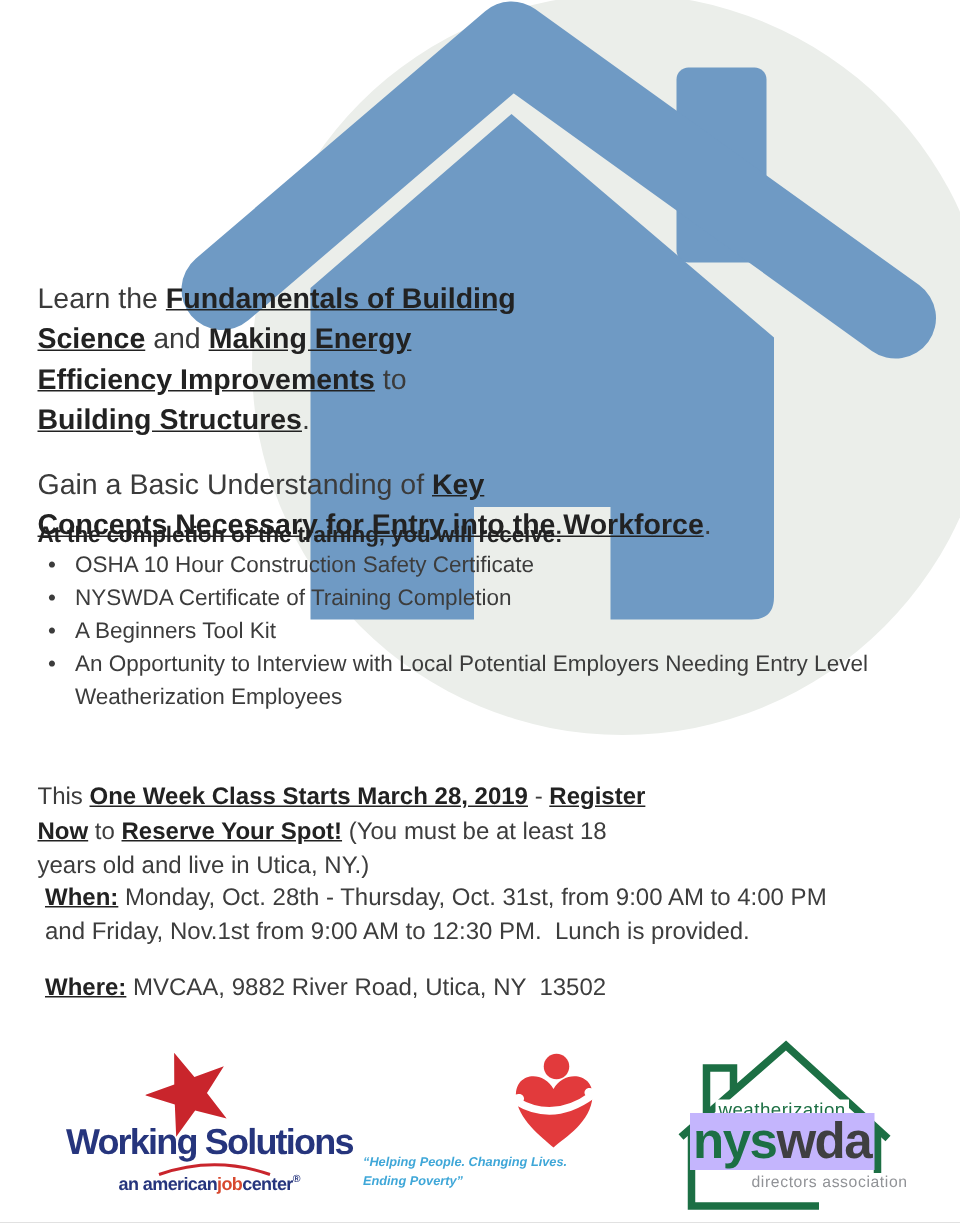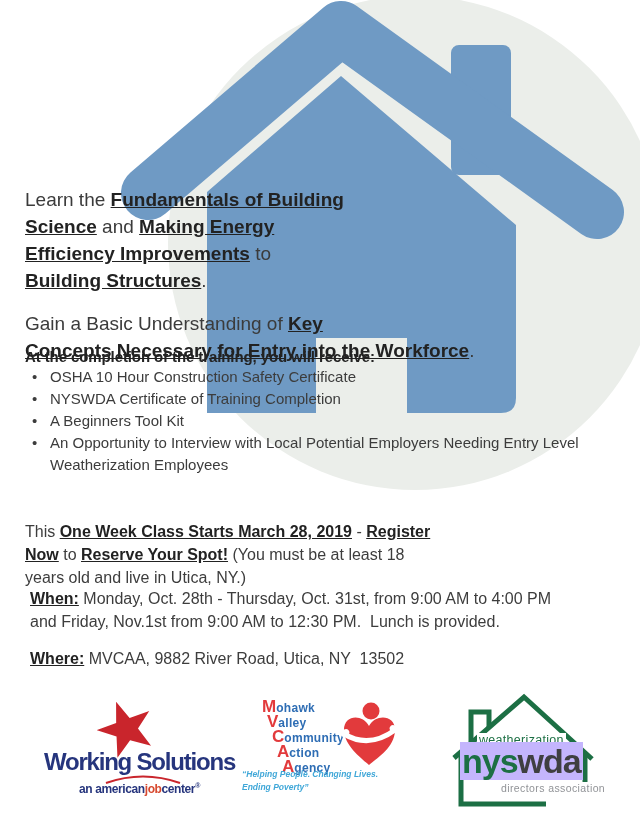--- a/index.html
+++ b/index.html
@@ -119,27 +119,20 @@
       <polygon transform="rotate(-20 30 32)" points="30,2 37.4,22.6 59,22.6 41.8,35.8 48.5,57 30,44.4 11.5,57 18.2,35.8 1,22.6 22.6,22.6" fill="#c9252c"></polygon>
     </svg>
     <div class="ws-name">Working Solutions</div>
     <svg class="ws-arc" viewBox="0 0 78 10" aria-hidden="true">
       <path d="M2 9 Q 39 -4 76 9" fill="none" stroke="#c9252c" stroke-width="2"></path>
     </svg>
     <div class="ws-sub"><span>an american</span><span class="job">job</span><span>center</span><sup>®</sup></div>
   </div>
 
   <div class="abs mv-logo">
-    <div class="mv-words">
-        <div class="mv-row" style="margin-left: 0px;"><b>M</b><span>ohawk</span></div>
-        <div class="mv-row" style="margin-left: 5px;"><b>V</b><span>alley</span></div>
-        <div class="mv-row" style="margin-left: 10px;"><b>C</b><span>ommunity</span></div>
-        <div class="mv-row" style="margin-left: 15px;"><b>A</b><span>ction</span></div>
-        <div class="mv-row" style="margin-left: 20px;"><b>A</b><span>gency</span></div>
-      </div>
     <svg class="mv-heart" viewBox="0 0 58 68" aria-hidden="true">
       <circle cx="31" cy="9" r="8.5" fill="#e23a3c"></circle>
       <path d="M29 24 C 22 11, 3 13, 4 29 C 5 44, 21 56, 29 63 C 37 56, 54 46, 55 29 C 56 13, 36 11, 29 24 Z" fill="#e23a3c"></path>
       <path d="M4 32 Q 29 47 55 28" fill="none" stroke="#ffffff" stroke-width="5" stroke-linecap="round"></path>
       <ellipse cx="5" cy="31" rx="4.5" ry="3.5" fill="#ffffff" transform="rotate(-25 5 31)"></ellipse>
       <ellipse cx="54" cy="27" rx="4.5" ry="3.5" fill="#ffffff" transform="rotate(25 54 27)"></ellipse>
     </svg>
     <div class="mv-tag">
       <div>“Helping People. Changing Lives.</div>
       <div>Ending Poverty”</div>

